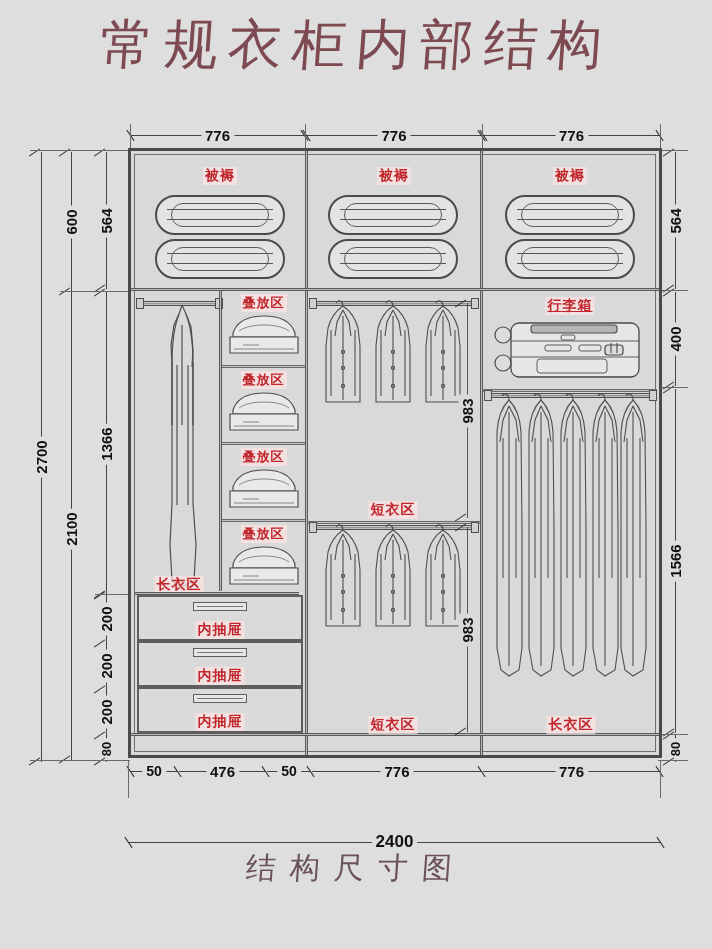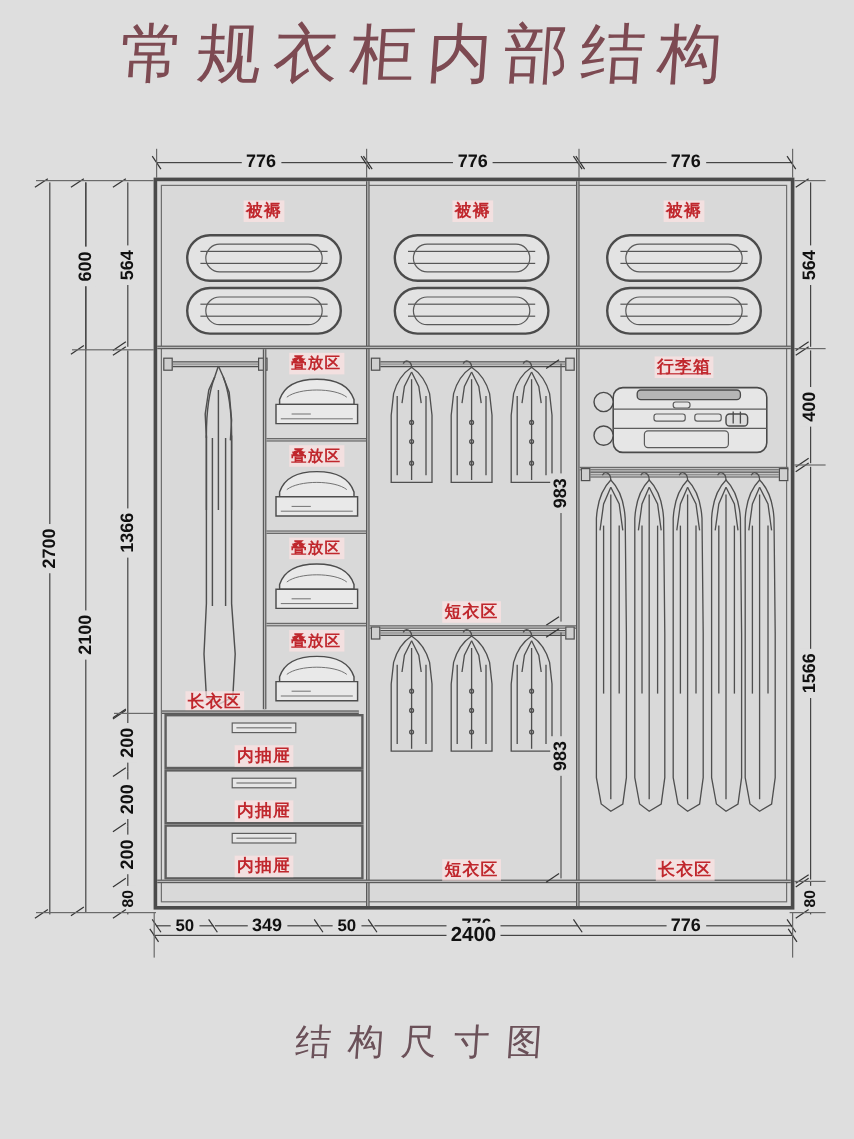--- a/index.html
+++ b/index.html
@@ -580,40 +580,40 @@
 
   <div>
     <div class="dim h" style="left:130px;top:762px;width:48px;height:18px;">
       <div class="line"></div>
         <div class="txt" style="font-size:14px;">50</div>
       <div class="tick a" style="left:-6px;top:9px;"></div>
         <div class="tick b" style="right:-6px;top:9px;"></div>
     </div>
     <div class="dim h" style="left:179px;top:762px;width:87px;height:18px;">
       <div class="line"></div>
-        <div class="txt">349</div>
+        <div class="txt">476</div>
       <div class="tick b" style="right:-6px;top:9px;"></div>
     </div>
     <div class="dim h" style="left:267px;top:762px;width:44px;height:18px;">
       <div class="line"></div>
         <div class="txt" style="font-size:14px;">50</div>
       <div class="tick b" style="right:-6px;top:9px;"></div>
     </div>
     <div class="dim h" style="left:312px;top:762px;width:170px;height:18px;">
       <div class="line"></div>
         <div class="txt">776</div>
       <div class="tick b" style="right:-6px;top:9px;"></div>
     </div>
     <div class="dim h" style="left:483px;top:762px;width:177px;height:18px;">
       <div class="line"></div>
         <div class="txt">776</div>
       <div class="tick b" style="right:-6px;top:9px;"></div>
     </div>
 
-    <div class="dim h" style="left:128px;top:770px;width:533px;height:18px;text-align:right;">
+    <div class="dim h" style="left:128px;top:833px;width:533px;height:18px;text-align:right;">
       <div class="line"></div>
       <div class="txt" style="font-size:17px;">2400</div>
       <div class="tick a" style="left:-6px;top:9px;"></div>
       <div class="tick b" style="right:-6px;top:9px;"></div>
     </div>
 
     <div class="ext" style="left:128px;top:760px;width:1px;height:38px;"></div>
     <div class="ext" style="left:660px;top:760px;width:1px;height:38px;"></div>
   </div>
 

